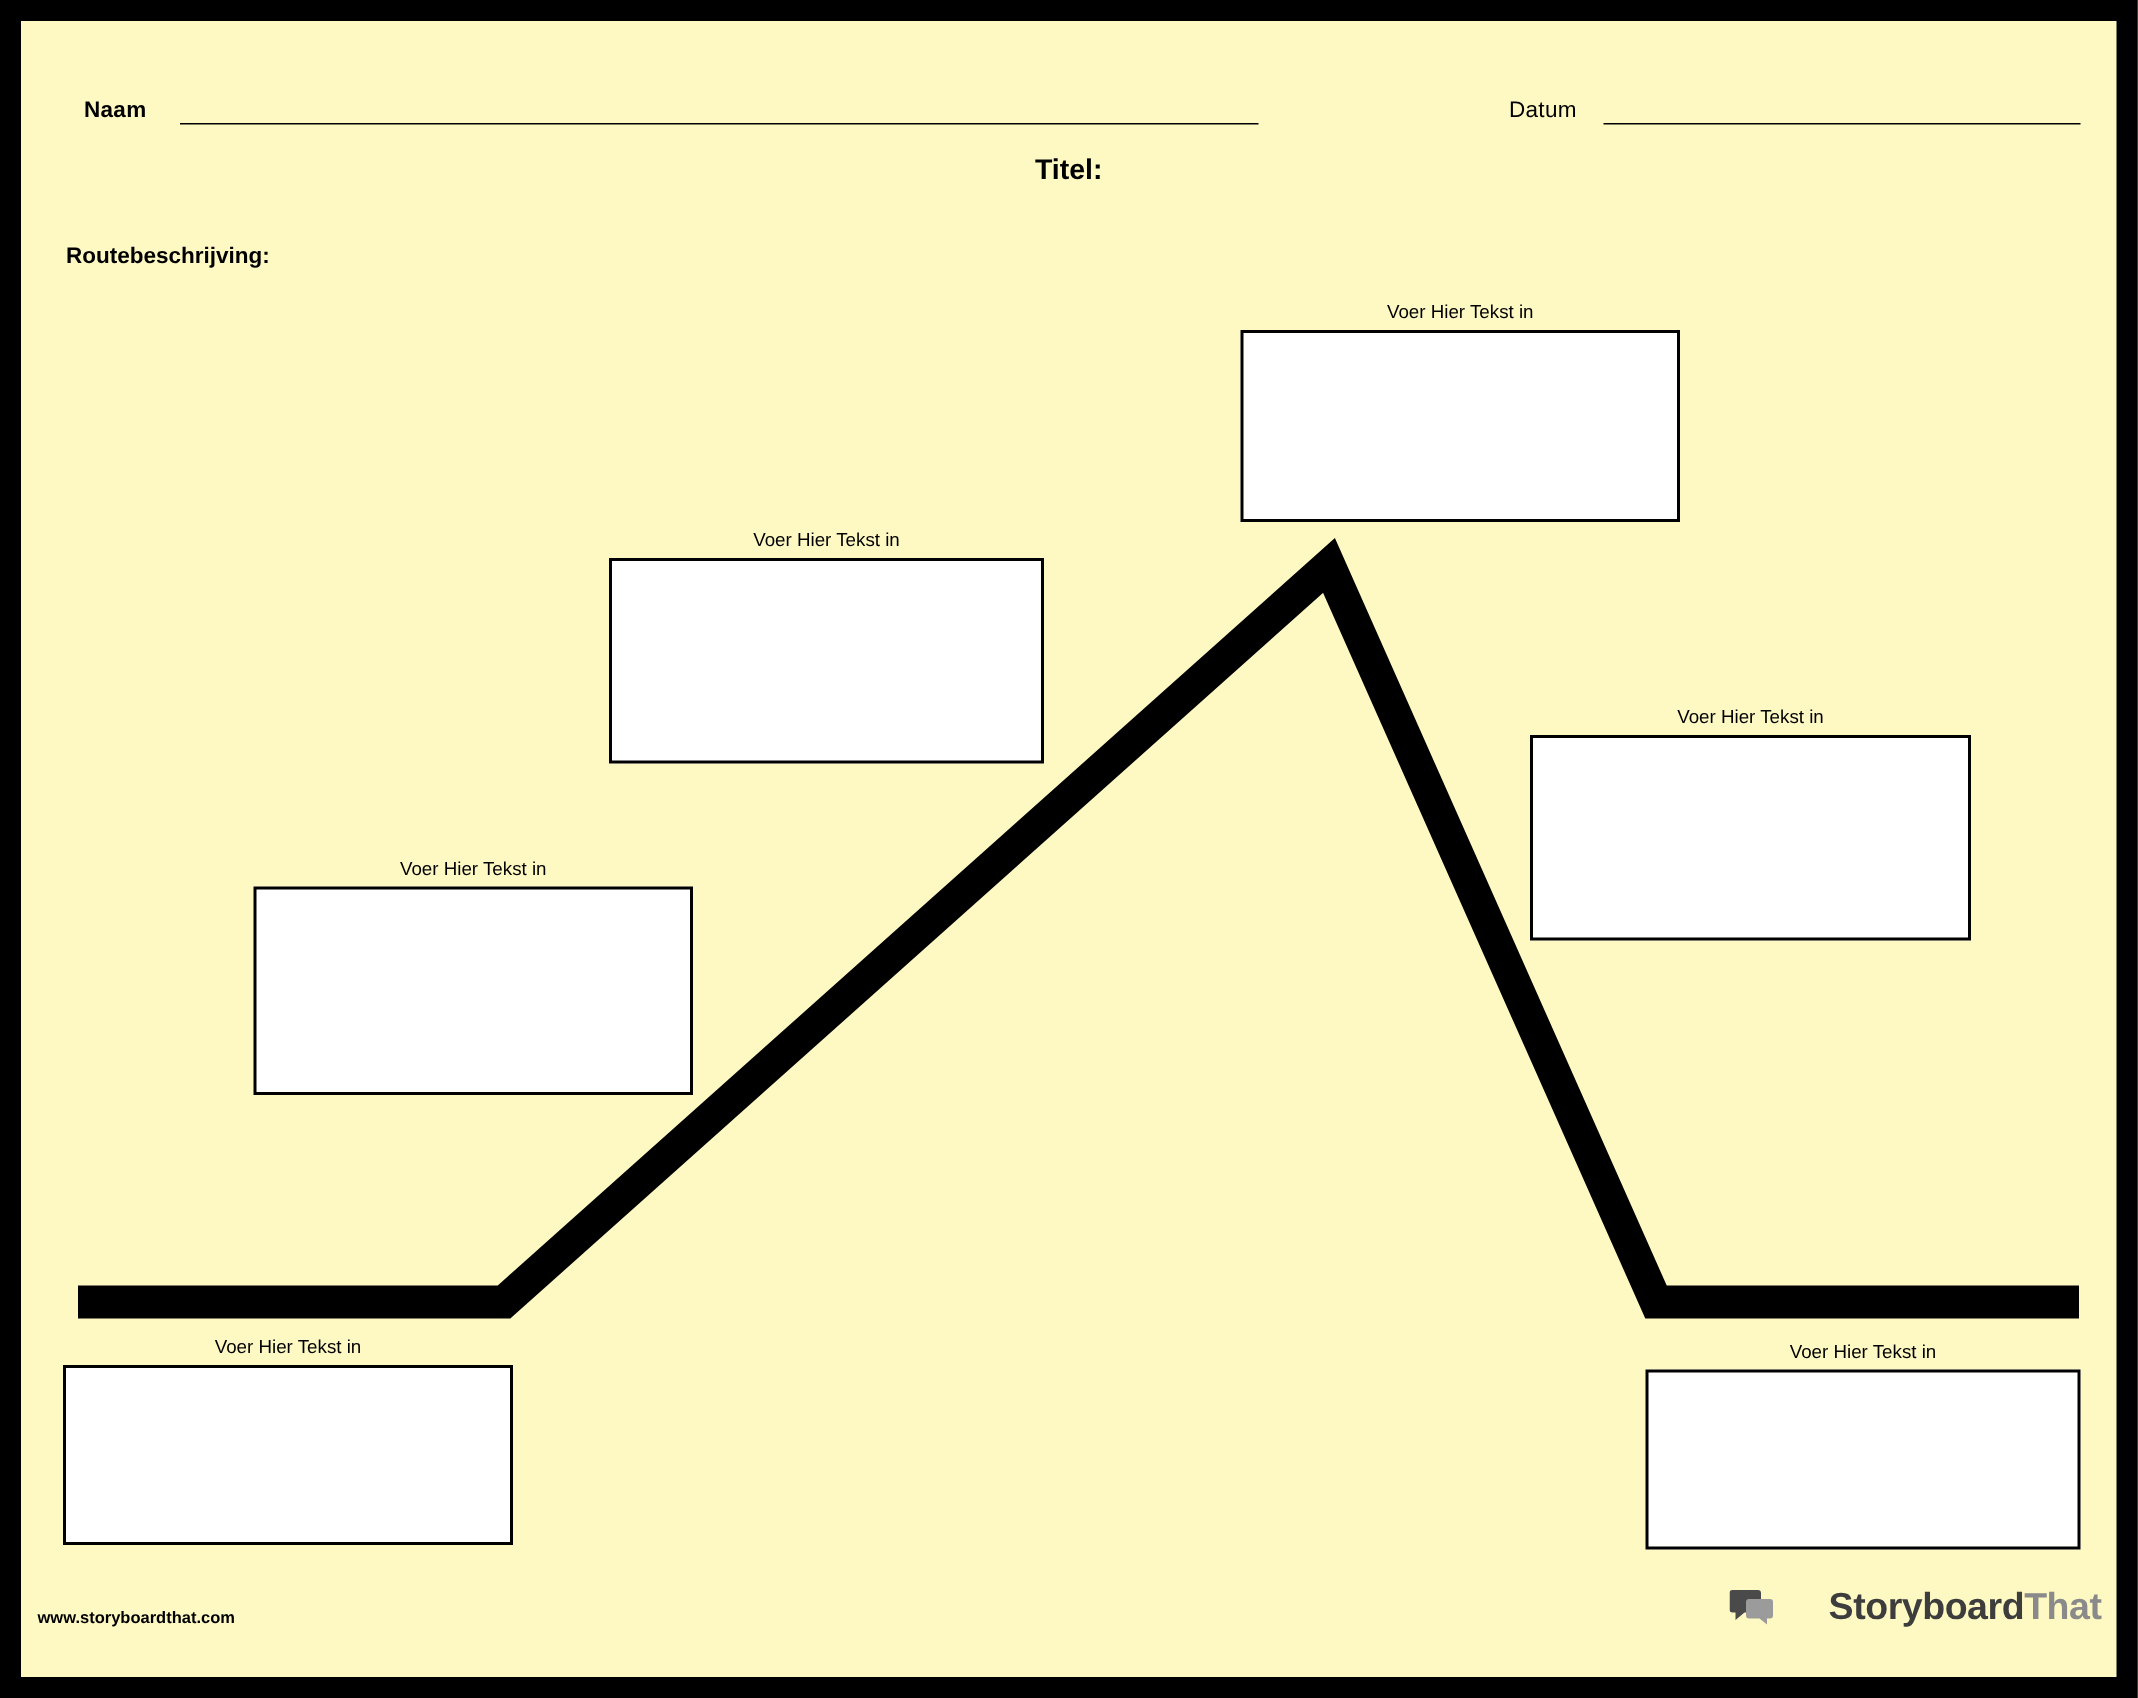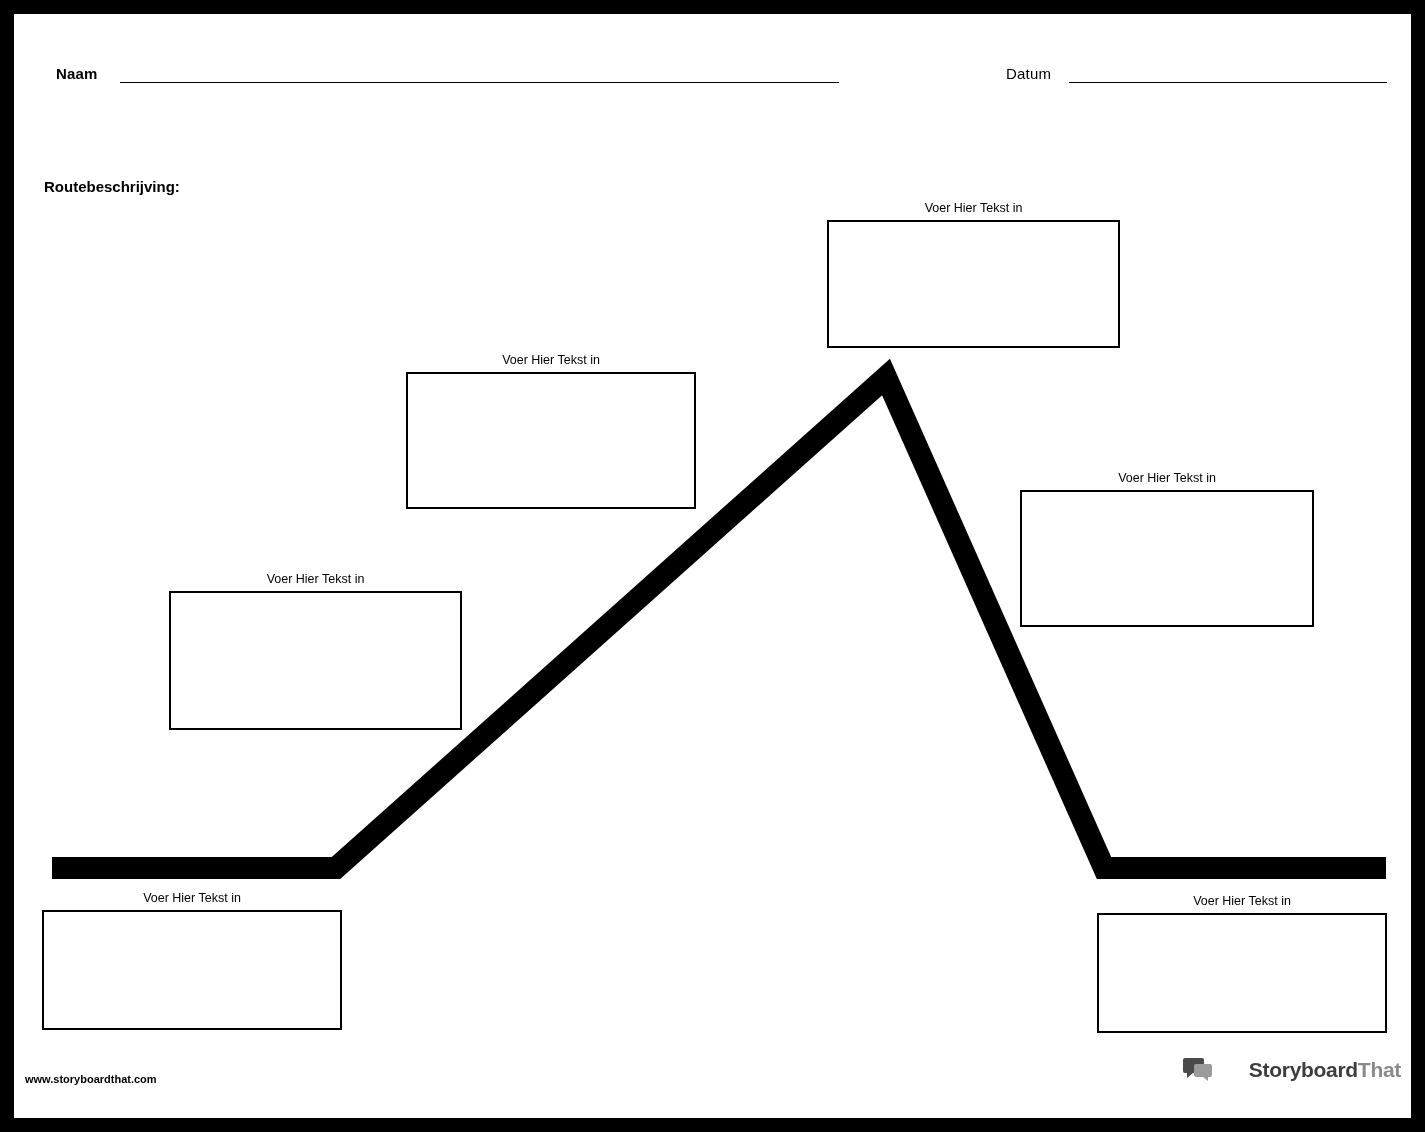--- a/index.html
+++ b/index.html
@@ -12,21 +12,21 @@
     height: 1132px;
     font-family: "Liberation Sans", sans-serif;
     overflow: hidden;
   }
   .page {
     position: absolute;
     left: 14px;
     top: 14px;
     width: 1397px;
     height: 1104px;
-    background: #ffffff;
+    background: #fef9c3;
   }
   
   .name-label {
     position: absolute;
     left: 42px;
     top: 51px;
     font-size: 15px;
     font-weight: bold;
     color: #000;
     letter-spacing: 0.2px;
@@ -62,21 +62,21 @@
     top: 89px;
     width: 1397px;
     text-align: center;
     font-size: 19px;
     font-weight: bold;
     color: #000;
   }
   .directions {
     position: absolute;
     left: 30px;
-    top: 164px;
+    top: 148px;
     font-size: 15px;
     font-weight: bold;
     color: #000;
   }
   
   .arc {
     position: absolute;
     left: 0;
     top: 0;
     width: 1397px;
@@ -116,41 +116,42 @@
     display: flex;
     align-items: center;
     gap: 8px;
   }
   .brand-logo {
     width: 30px;
     height: 26px;
     position: relative;
   }
   .brand-text {
-    font-size: 21px;
+    font-size: 25px;
     font-weight: bold;
     color: #3d3d3d;
     letter-spacing: -0.3px;
     margin-left: 28px;
   }
   .brand-text .light {
     color: #8a8a8a;
   }
 </style>
 </head>
 <body>
 
 <div class="page">
 
   <div class="name-label">Naam</div>
   <div class="name-rule"></div>
 
   <div class="date-label">Datum</div>
   <div class="date-rule"></div>
 
+  <div class="title">Titel:</div>
   <div class="directions">Routebeschrijving:</div>
 
   <svg class="arc" viewBox="0 0 1397 1104">
     <polyline points="38,854 322,854 872,363 1090,854 1372,854" fill="none" stroke="#000000" stroke-width="22" stroke-linejoin="miter" stroke-linecap="butt"></polyline>
   </svg>
 
   <div class="cell" style="left:28px; top:877px; width:300px;">
     <div class="cell-caption">Voer Hier Tekst in</div>
     <div class="cell-box" style="width:300px; height:120px;"></div>
   </div>

